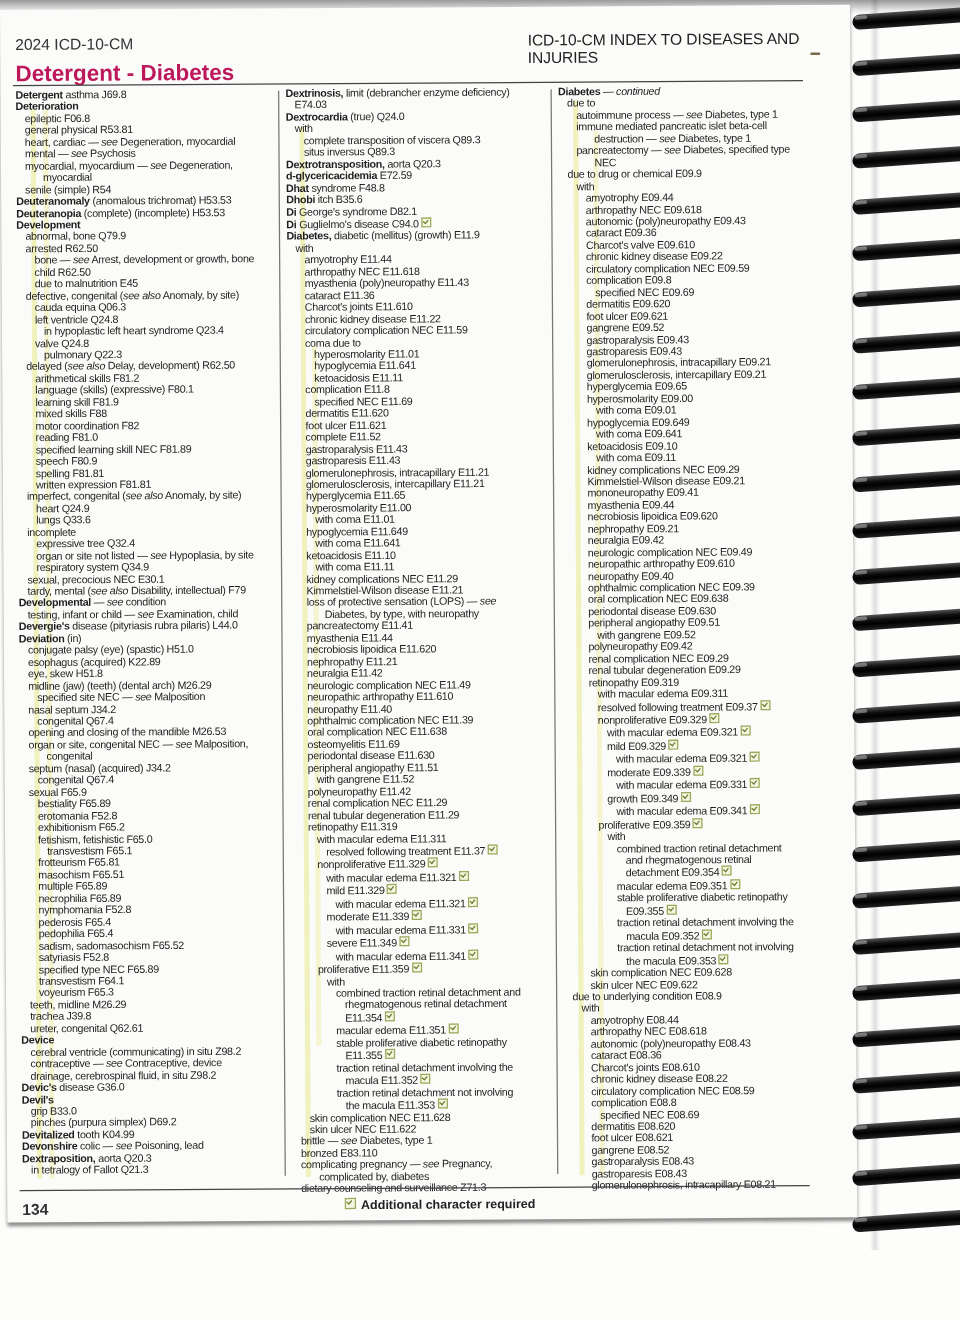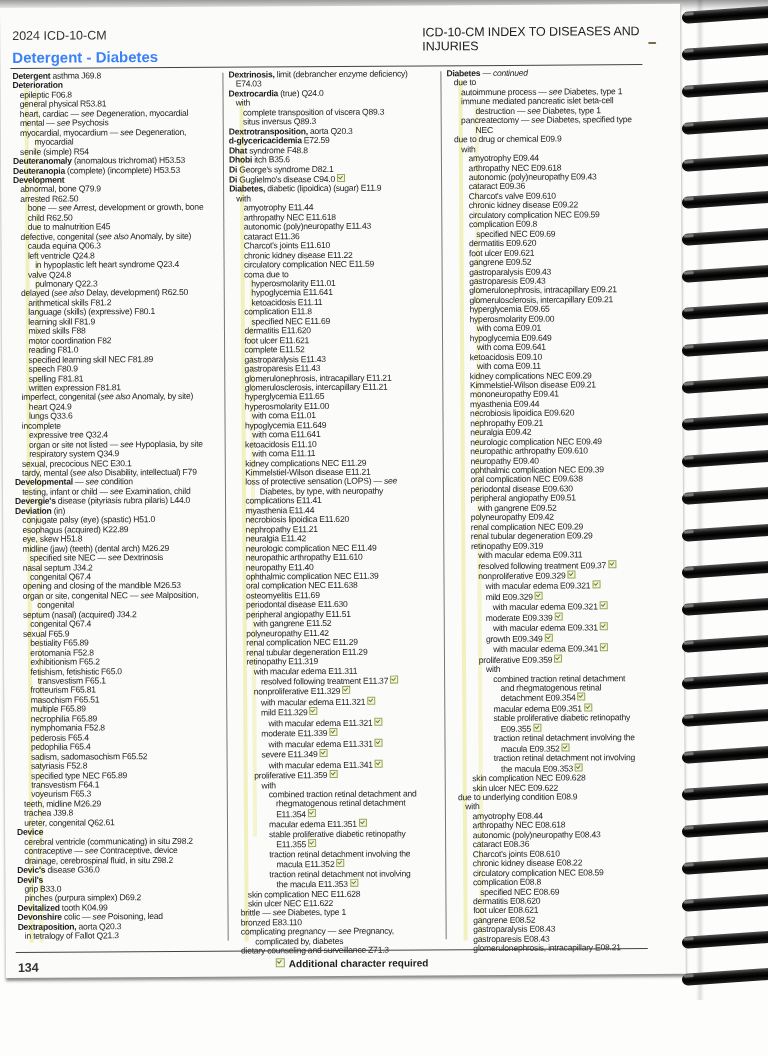--- a/index.html
+++ b/index.html
@@ -20,21 +20,21 @@
     transform: rotate(-0.35deg);
     transform-origin: 0 0;
   }
   .header-left {
     position:absolute; left:12px; top:21px; font-size:12.5px; color:#333;
   }
   .header-right {
     position:absolute; left:422px; top:20px; font-size:12.5px; color:#222; letter-spacing:-0.1px;
   }
   .page-title {
-    position:absolute; left:12px; top:41px; font-size:15px; font-weight:bold; color:#3b82f6;
+    position:absolute; left:12px; top:41px; font-size:18px; font-weight:bold; color:#be185d;
   }
   .title-rule {
     position:absolute; left:10px; top:60px; width:632px; height:1px; background:#444;
   }
   .col {
     position:absolute; top:64px; font-size:8.6px; line-height:9.45px; letter-spacing:-0.25px;
     white-space:nowrap;
   }
   .col1 { left:12px; width:205px; }
   .col2 { left:228px; width:208px; }
@@ -151,21 +151,21 @@
       <span class="line" style="padding-left: 7.2px;"><span>sexual, precocious NEC E30.1</span></span>
       <span class="line" style="padding-left: 7.2px;"><span>tardy, mental (</span><i>see also</i><span> Disability, intellectual) F79</span></span>
       <span class="line" style="padding-left: 0px;"><b>Developmental</b><span> — </span><i>see</i><span> condition</span></span>
       <span class="line" style="padding-left: 7.2px;"><span>testing, infant or child — </span><i>see</i><span> Examination, child</span></span>
       <span class="line" style="padding-left: 0px;"><b>Devergie's</b><span> disease (pityriasis rubra pilaris) L44.0</span></span>
       <span class="line" style="padding-left: 0px;"><b>Deviation</b><span> (in)</span></span>
       <span class="line" style="padding-left: 7.2px;"><span>conjugate palsy (eye) (spastic) H51.0</span></span>
       <span class="line" style="padding-left: 7.2px;"><span>esophagus (acquired) K22.89</span></span>
       <span class="line" style="padding-left: 7.2px;"><span>eye, skew H51.8</span></span>
       <span class="line" style="padding-left: 7.2px;"><span>midline (jaw) (teeth) (dental arch) M26.29</span></span>
-      <span class="line" style="padding-left: 14.4px;"><span>specified site NEC — </span><i>see</i><span> Dextrinosis</span></span>
+      <span class="line" style="padding-left: 14.4px;"><span>specified site NEC — </span><i>see</i><span> Malposition</span></span>
       <span class="line" style="padding-left: 7.2px;"><span>nasal septum J34.2</span></span>
       <span class="line" style="padding-left: 14.4px;"><span>congenital Q67.4</span></span>
       <span class="line" style="padding-left: 7.2px;"><span>opening and closing of the mandible M26.53</span></span>
       <span class="line" style="padding-left: 7.2px;"><span>organ or site, congenital NEC — </span><i>see</i><span> Malposition,</span></span>
       <span class="line" style="padding-left: 21.6px;"><span>congenital</span></span>
       <span class="line" style="padding-left: 7.2px;"><span>septum (nasal) (acquired) J34.2</span></span>
       <span class="line" style="padding-left: 14.4px;"><span>congenital Q67.4</span></span>
       <span class="line" style="padding-left: 7.2px;"><span>sexual F65.9</span></span>
       <span class="line" style="padding-left: 14.4px;"><span>bestiality F65.89</span></span>
       <span class="line" style="padding-left: 14.4px;"><span>erotomania F52.8</span></span>
@@ -206,25 +206,25 @@
       <span class="line" style="padding-left: 0px;"><b>Dextrocardia</b><span> (true) Q24.0</span></span>
       <span class="line" style="padding-left: 7.2px;"><span>with</span></span>
       <span class="line" style="padding-left: 14.4px;"><span>complete transposition of viscera Q89.3</span></span>
       <span class="line" style="padding-left: 14.4px;"><span>situs inversus Q89.3</span></span>
       <span class="line" style="padding-left: 0px;"><b>Dextrotransposition,</b><span> aorta Q20.3</span></span>
       <span class="line" style="padding-left: 0px;"><b>d-glycericacidemia</b><span> E72.59</span></span>
       <span class="line" style="padding-left: 0px;"><b>Dhat</b><span> syndrome F48.8</span></span>
       <span class="line" style="padding-left: 0px;"><b>Dhobi</b><span> itch B35.6</span></span>
       <span class="line" style="padding-left: 0px;"><b>Di</b><span> George's syndrome D82.1</span></span>
       <span class="line" style="padding-left: 0px;"><b>Di</b><span> Guglielmo's disease C94.0</span><span class="chk"></span></span>
-      <span class="line" style="padding-left: 0px;"><b>Diabetes,</b><span> diabetic (lipoidica) (sugar) E11.9</span></span>
+      <span class="line" style="padding-left: 0px;"><b>Diabetes,</b><span> diabetic (mellitus) (growth) E11.9</span></span>
       <span class="line" style="padding-left: 7.2px;"><span>with</span></span>
       <span class="line" style="padding-left: 14.4px;"><span>amyotrophy E11.44</span></span>
       <span class="line" style="padding-left: 14.4px;"><span>arthropathy NEC E11.618</span></span>
-      <span class="line" style="padding-left: 14.4px;"><span>autonomic (poly)neuropathy E11.43</span></span>
+      <span class="line" style="padding-left: 14.4px;"><span>myasthenia (poly)neuropathy E11.43</span></span>
       <span class="line" style="padding-left: 14.4px;"><span>cataract E11.36</span></span>
       <span class="line" style="padding-left: 14.4px;"><span>Charcot's joints E11.610</span></span>
       <span class="line" style="padding-left: 14.4px;"><span>chronic kidney disease E11.22</span></span>
       <span class="line" style="padding-left: 14.4px;"><span>circulatory complication NEC E11.59</span></span>
       <span class="line" style="padding-left: 14.4px;"><span>coma due to</span></span>
       <span class="line" style="padding-left: 21.6px;"><span>hyperosmolarity E11.01</span></span>
       <span class="line" style="padding-left: 21.6px;"><span>hypoglycemia E11.641</span></span>
       <span class="line" style="padding-left: 21.6px;"><span>ketoacidosis E11.11</span></span>
       <span class="line" style="padding-left: 14.4px;"><span>complication E11.8</span></span>
       <span class="line" style="padding-left: 21.6px;"><span>specified NEC E11.69</span></span>
@@ -239,21 +239,21 @@
       <span class="line" style="padding-left: 14.4px;"><span>hyperosmolarity E11.00</span></span>
       <span class="line" style="padding-left: 21.6px;"><span>with coma E11.01</span></span>
       <span class="line" style="padding-left: 14.4px;"><span>hypoglycemia E11.649</span></span>
       <span class="line" style="padding-left: 21.6px;"><span>with coma E11.641</span></span>
       <span class="line" style="padding-left: 14.4px;"><span>ketoacidosis E11.10</span></span>
       <span class="line" style="padding-left: 21.6px;"><span>with coma E11.11</span></span>
       <span class="line" style="padding-left: 14.4px;"><span>kidney complications NEC E11.29</span></span>
       <span class="line" style="padding-left: 14.4px;"><span>Kimmelstiel-Wilson disease E11.21</span></span>
       <span class="line" style="padding-left: 14.4px;"><span>loss of protective sensation (LOPS) — </span><i>see</i></span>
       <span class="line" style="padding-left: 28.8px;"><span>Diabetes, by type, with neuropathy</span></span>
-      <span class="line" style="padding-left: 14.4px;"><span>complications E11.41</span></span>
+      <span class="line" style="padding-left: 14.4px;"><span>pancreatectomy E11.41</span></span>
       <span class="line" style="padding-left: 14.4px;"><span>myasthenia E11.44</span></span>
       <span class="line" style="padding-left: 14.4px;"><span>necrobiosis lipoidica E11.620</span></span>
       <span class="line" style="padding-left: 14.4px;"><span>nephropathy E11.21</span></span>
       <span class="line" style="padding-left: 14.4px;"><span>neuralgia E11.42</span></span>
       <span class="line" style="padding-left: 14.4px;"><span>neurologic complication NEC E11.49</span></span>
       <span class="line" style="padding-left: 14.4px;"><span>neuropathic arthropathy E11.610</span></span>
       <span class="line" style="padding-left: 14.4px;"><span>neuropathy E11.40</span></span>
       <span class="line" style="padding-left: 14.4px;"><span>ophthalmic complication NEC E11.39</span></span>
       <span class="line" style="padding-left: 14.4px;"><span>oral complication NEC E11.638</span></span>
       <span class="line" style="padding-left: 14.4px;"><span>osteomyelitis E11.69</span></span>

